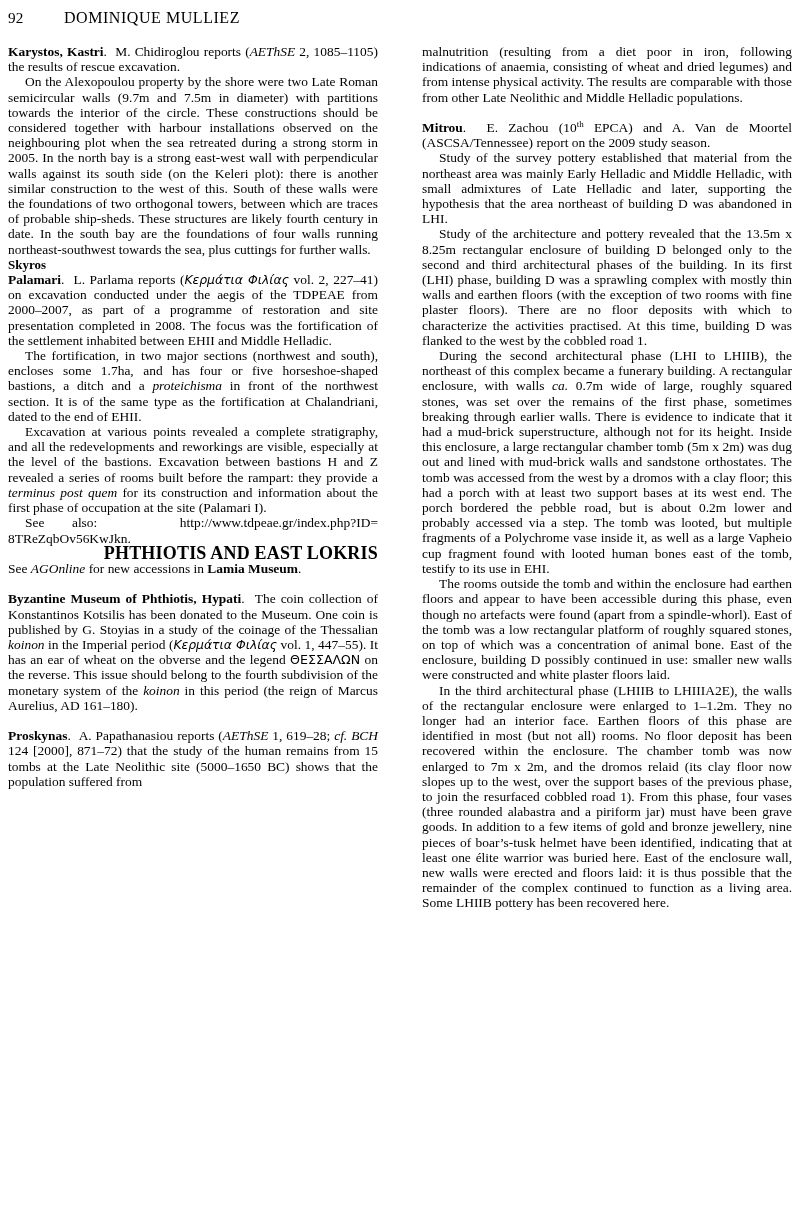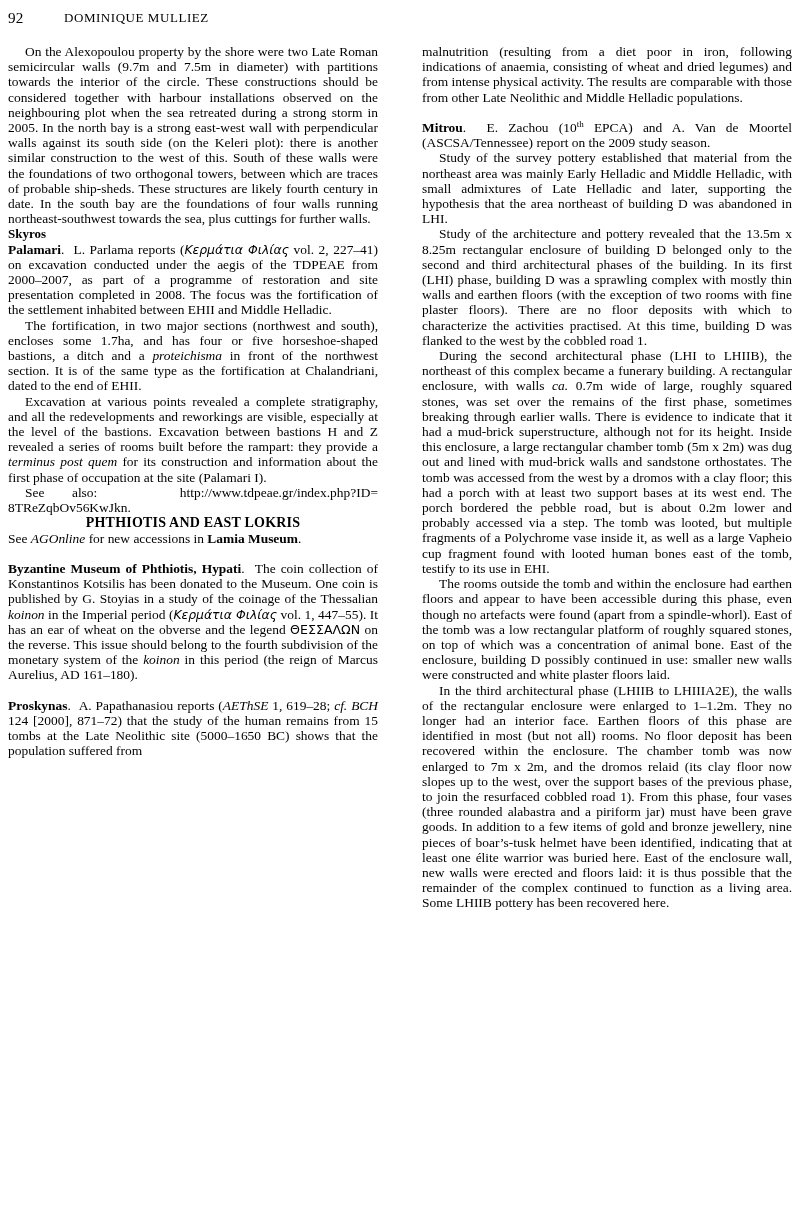--- a/index.html
+++ b/index.html
@@ -37,21 +37,21 @@
   .folio {
     position: absolute;
     left: 0;
     top: 0;
     font-size: 15.2px;
   }
   .head-title {
     position: absolute;
     left: 56px;
     top: 0;
-    font-size: 13px;
+    font-size: 16px;
     letter-spacing: 0.55px;
   }
 
   
   .columns {
     position: absolute;
     top: 44px;
     left: 8px;
     width: 784px;
     height: 1160px;
@@ -80,24 +80,24 @@
 
   h3.subhead {
     margin: 0;
     font-size: 13px;
     line-height: 15.2px;
     font-weight: bold;
     text-align: left;
   }
   h2.region-head {
     margin: 0;
-    font-size: 14px;
+    font-size: 18px;
     line-height: 15.2px;
     font-weight: bold;
-    text-align: center;
+    text-align: right;
     letter-spacing: 0.2px;
   }
 
   i, .it { font-style: italic; }
   b, .bd { font-weight: bold; }
 
   .gk {
     font-family: "DejaVu Sans", sans-serif;
     font-size: 12.4px;
     font-style: italic;
@@ -120,20 +120,21 @@
 
   <div class="running-head">
     <span class="folio">92</span>
     <span class="head-title">DOMINIQUE MULLIEZ</span>
   </div>
 
   <div class="columns">
 
     <div class="col">
 
+      <p class="noindent"><b>Karystos, Kastri</b><span>.</span>&nbsp;&nbsp;<span>M. Chidiroglou reports (</span><i>AEThSE</i><span> 2, 1085–1105) the results of rescue excavation.</span></p>
 
       <p class="indent">On the Alexopoulou property by the shore were two Late Roman semicircular walls (9.7m and 7.5m in diameter) with partitions towards the interior of the circle. These constructions should be considered together with harbour installations observed on the neighbouring plot when the sea retreated during a strong storm in 2005. In the north bay is a strong east-west wall with perpendicular walls against its south side (on the Keleri plot): there is another similar construction to the west of this. South of these walls were the foundations of two orthogonal towers, between which are traces of probable ship-sheds. These structures are likely fourth century in date. In the south bay are the foundations of four walls running northeast-southwest towards the sea, plus cuttings for further walls.</p>
 
 
       <h3 class="subhead gap-small">Skyros</h3>
 
       <p class="noindent"><b>Palamari</b><span>.</span>&nbsp;&nbsp;<span>L. Parlama reports (</span><span class="gk">Κερμάτια Φιλίας</span><span> vol. 2, 227–41) on excavation conducted under the aegis of the TDPEAE from 2000–2007, as part of a programme of restoration and site presentation completed in 2008. The focus was the fortification of the settlement inhabited between EHII and Middle Helladic.</span></p>
 
       <p class="indent"><span>The fortification, in two major sections (northwest and south), encloses some 1.7ha, and has four or five horseshoe-shaped bastions, a ditch and a </span><i>proteichisma</i><span> in front of the northwest section. It is of the same type as the fortification at Chalandriani, dated to the end of EHII.</span></p>
 

